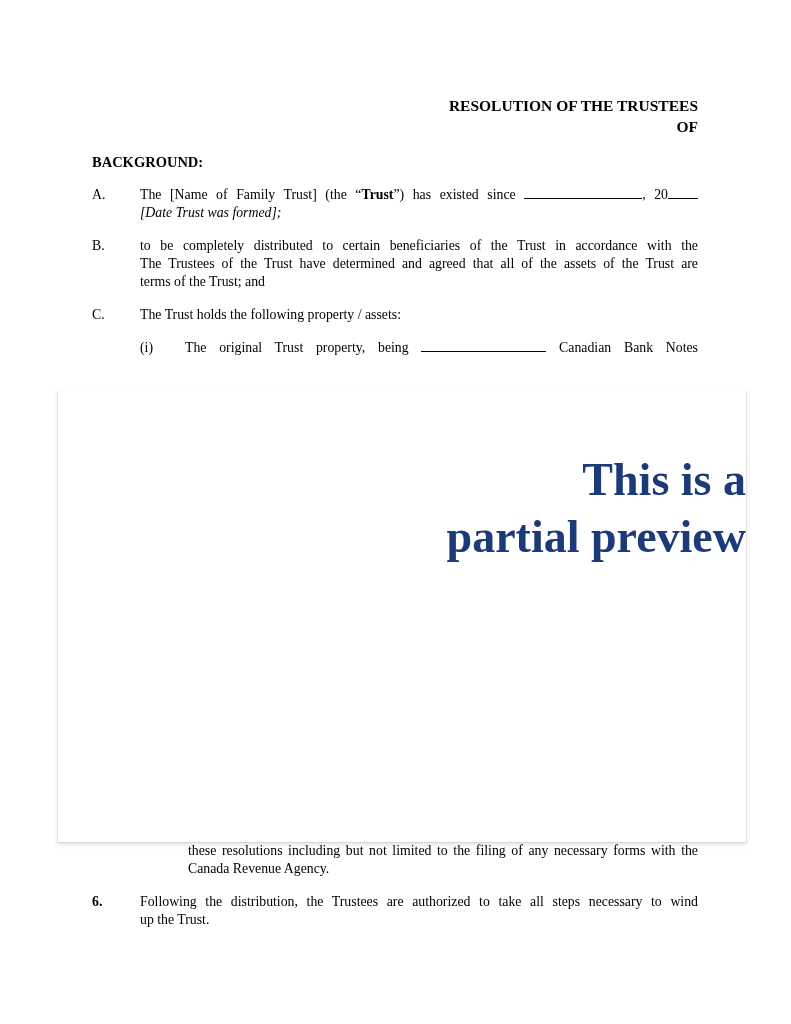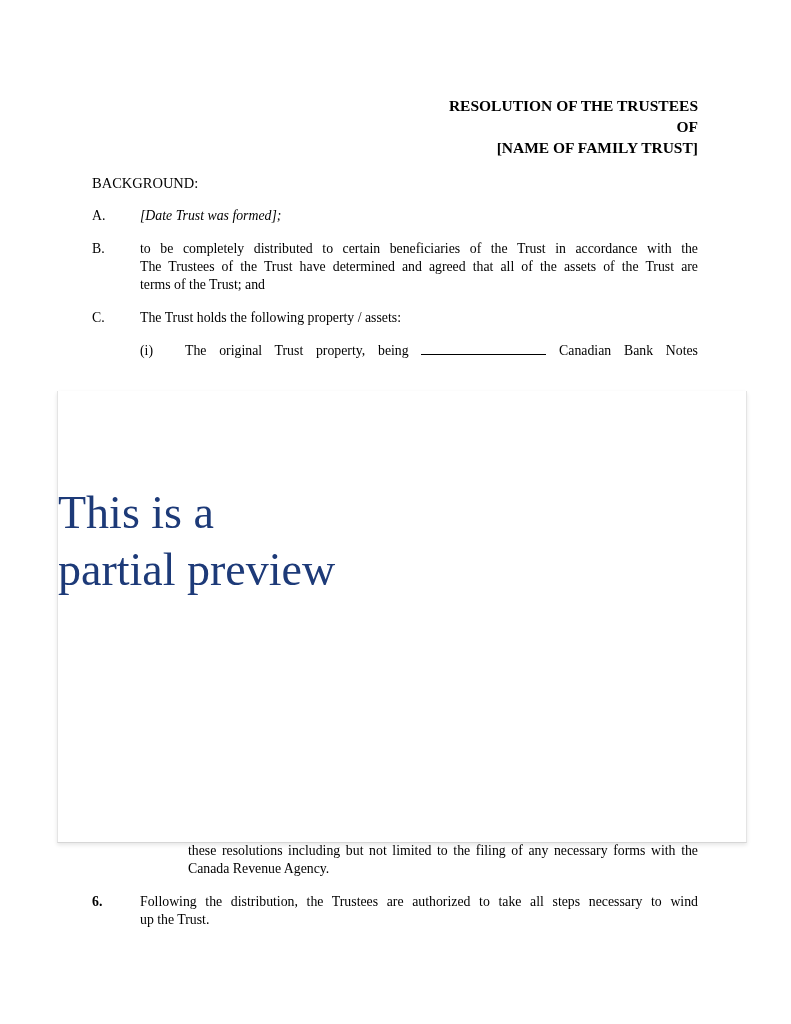--- a/index.html
+++ b/index.html
@@ -21,21 +21,21 @@
     width: 606px;
   }
   .doc-title {
     text-align: right;
     font-weight: bold;
     font-size: 15.5px;
     line-height: 21px;
   }
   .heading {
     margin-top: 16px;
-    font-weight: normal;
+    font-weight: bold;
     font-size: 14.5px;
   }
   .para { display: flex; margin-top: 15px; }
   .plabel { flex: 0 0 48px; }
   .plabel.bold { font-weight: bold; }
   .ptext { flex: 1; min-width: 0; }
   .sub { margin-left: 48px; }
   .sub .plabel { flex: 0 0 45px; }
   .line.j { text-align: justify; text-align-last: justify; }
   .b { font-weight: bold; }
@@ -58,45 +58,45 @@
     height: 452px;
     background: #ffffff;
     z-index: 5;
     border-left: 1px solid #e4e4e4;
     border-right: 1px solid #e4e4e4;
     border-bottom: 1px solid #d6d6d6;
     box-shadow: 0 2px 4px rgba(0,0,0,0.10);
     box-sizing: border-box;
   }
   .preview-text {
-    margin-top: 93px;
-    text-align: left;
-    font-weight: normal;
+    margin-top: 60px;
+    text-align: right;
+    font-weight: bold;
     font-size: 46px;
     line-height: 57px;
   }
 </style>
 </head>
 <body>
 
 <div class="page">
 
   <div class="content">
 
     <div class="doc-title">
       <div>RESOLUTION OF THE TRUSTEES</div>
       <div>OF</div>
-      <div>[NAME OF FAMILY TRUST]</div>
     </div>
 
     <div class="heading">BACKGROUND:</div>
 
     <div class="para">
       <span class="plabel">A.</span>
       <div class="ptext">
+          <div class="line j"><span class="">The [Name of Family Trust] (the “</span><span class="b ">Trust</span><span class="">”) has existed since </span><span class="blank" style="width: 118px;"></span><span class="">, 20</span><span class="blank" style="width: 30px;"></span></div>
           <div class="line"><span class="i">[Date Trust was formed];</span></div>
         </div>
     </div>
 
     <div class="para">
       <span class="plabel">B.</span>
       <div class="ptext">
           <div class="line j"><span class="">to be completely distributed to certain beneficiaries of the Trust in accordance with the</span></div>
           <div class="line j"><span class="">The Trustees of the Trust have determined and agreed that all of the assets of the Trust are</span></div>
           <div class="line"><span class="">terms of the Trust; and</span></div>

